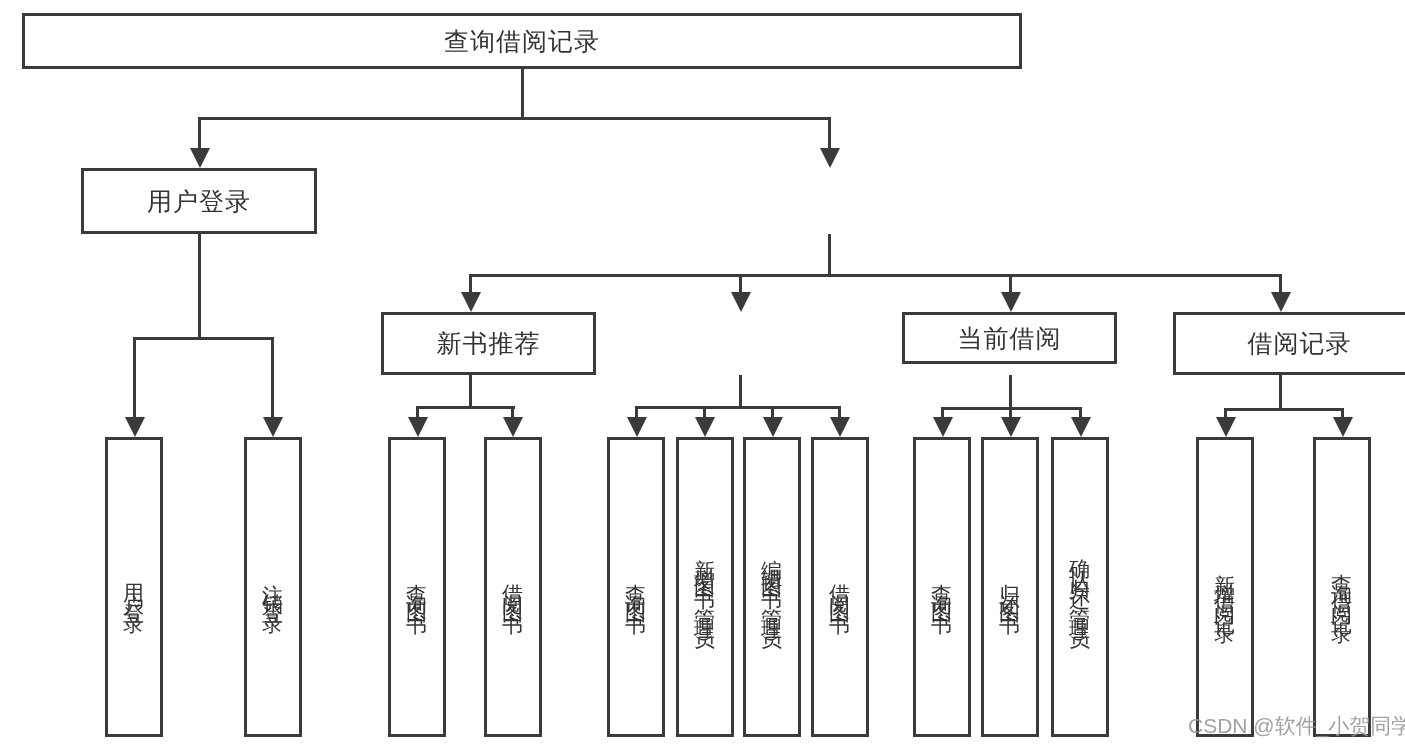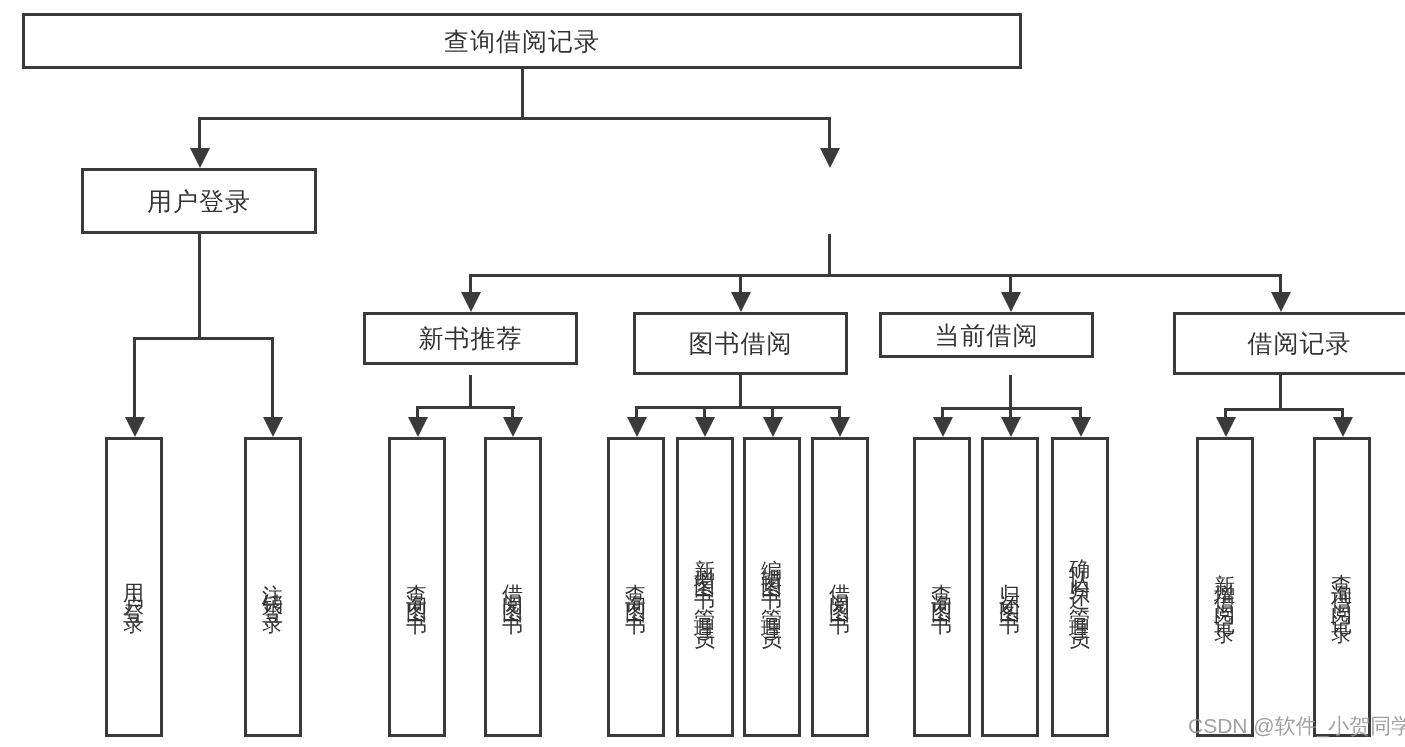--- a/index.html
+++ b/index.html
@@ -32,23 +32,22 @@
 </style>
 </head>
 <body>
 
 <div id="canvas">
 
   <div class="box hbox" style="left:22px;top:13px;width:1000px;height:56px">查询借阅记录</div>
 
   <div class="box hbox" style="left:81px;top:168px;width:236px;height:66px">用户登录</div>
 
-  <div class="box hbox" style="left:363px;top:312px;width:215px;height:53px">新书推荐</div>
-  <div class="box hbox" style="left:633px;top:312px;width:215px;height:63px">图书借阅</div>
-  <div class="box hbox" style="left:879px;top:312px;width:215px;height:46px">当前借阅</div>
+  <div class="box hbox" style="left:381px;top:312px;width:215px;height:63px">新书推荐</div>
+  <div class="box hbox" style="left:902px;top:312px;width:215px;height:52px">当前借阅</div>
   <div class="box hbox" style="left:1173px;top:312px;width:253px;height:63px">借阅记录</div>
 
   <div class="box vbox" style="left:105px;top:437px;width:58px;height:300px">用户登录</div>
   <div class="box vbox" style="left:244px;top:437px;width:58px;height:300px">注销登录</div>
 
   <div class="box vbox" style="left:388px;top:437px;width:58px;height:300px">查询图书</div>
   <div class="box vbox" style="left:484px;top:437px;width:58px;height:300px">借阅图书</div>
 
   <div class="box vbox" style="left:607px;top:437px;width:58px;height:300px">查询图书</div>
   <div class="box vbox" style="left:676px;top:437px;width:58px;height:300px">新增图书（管理员）</div>

